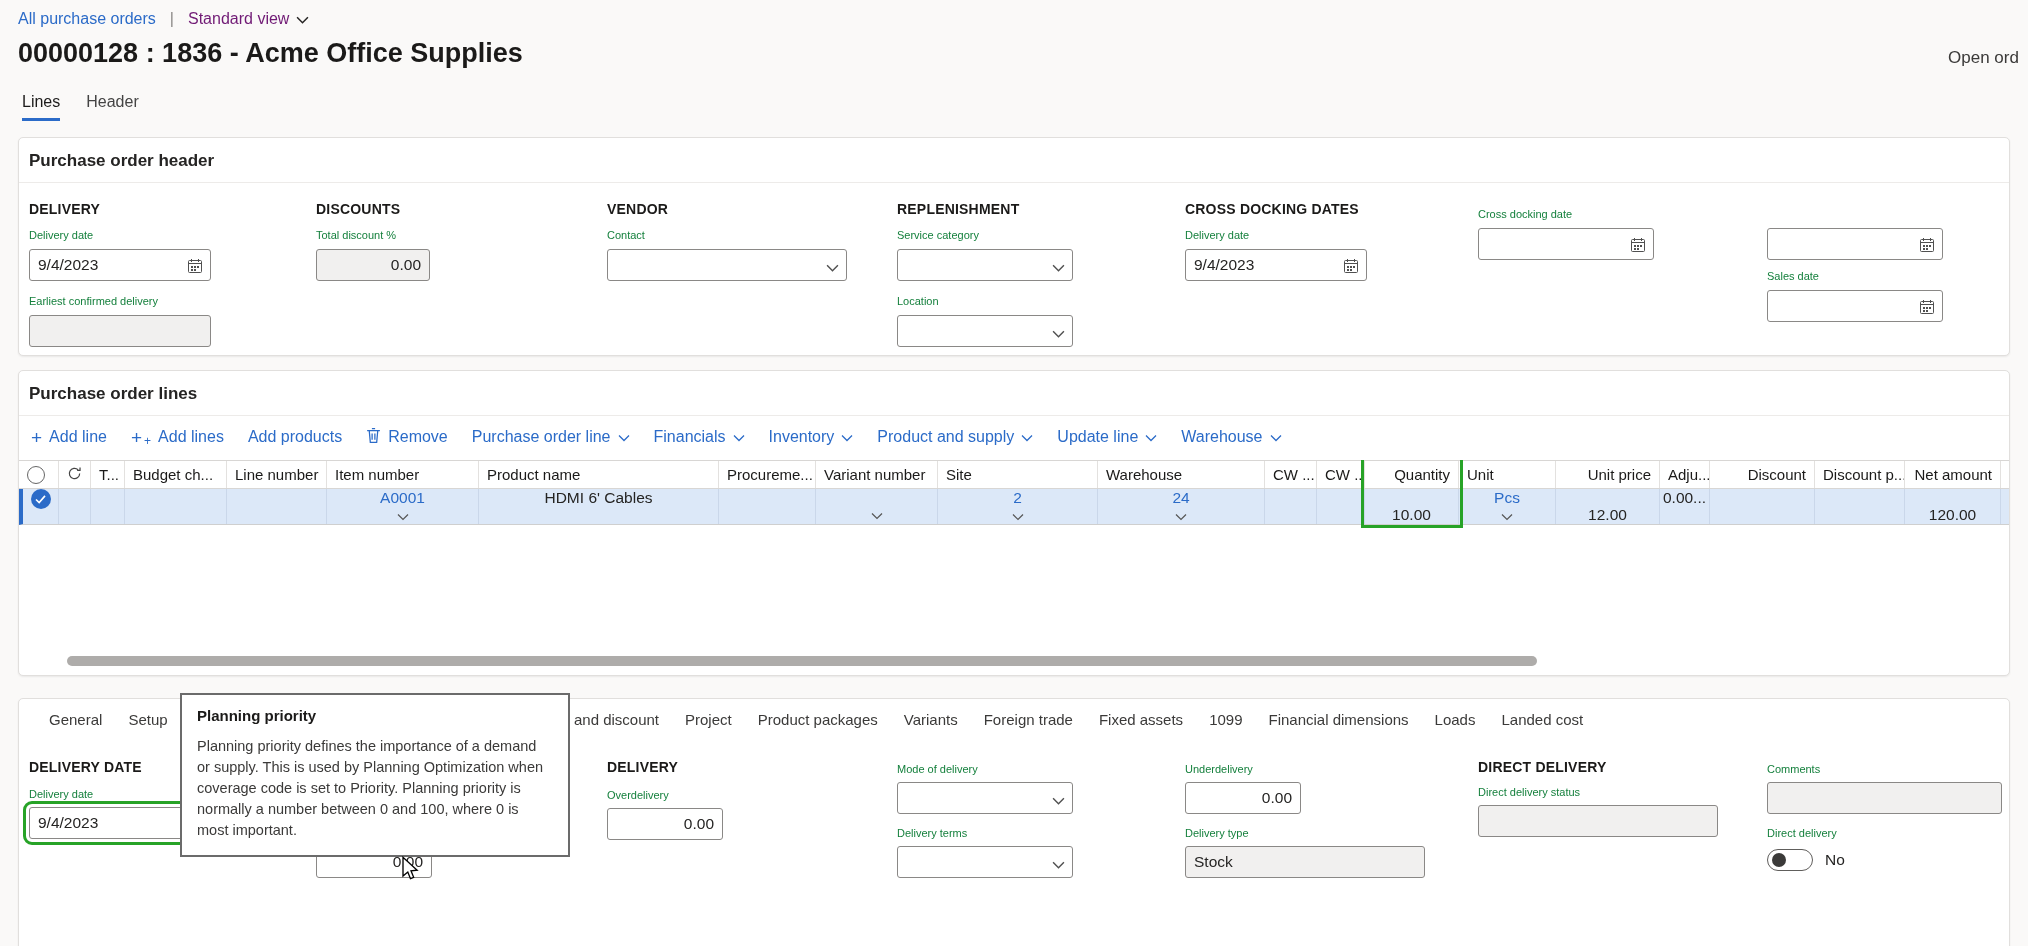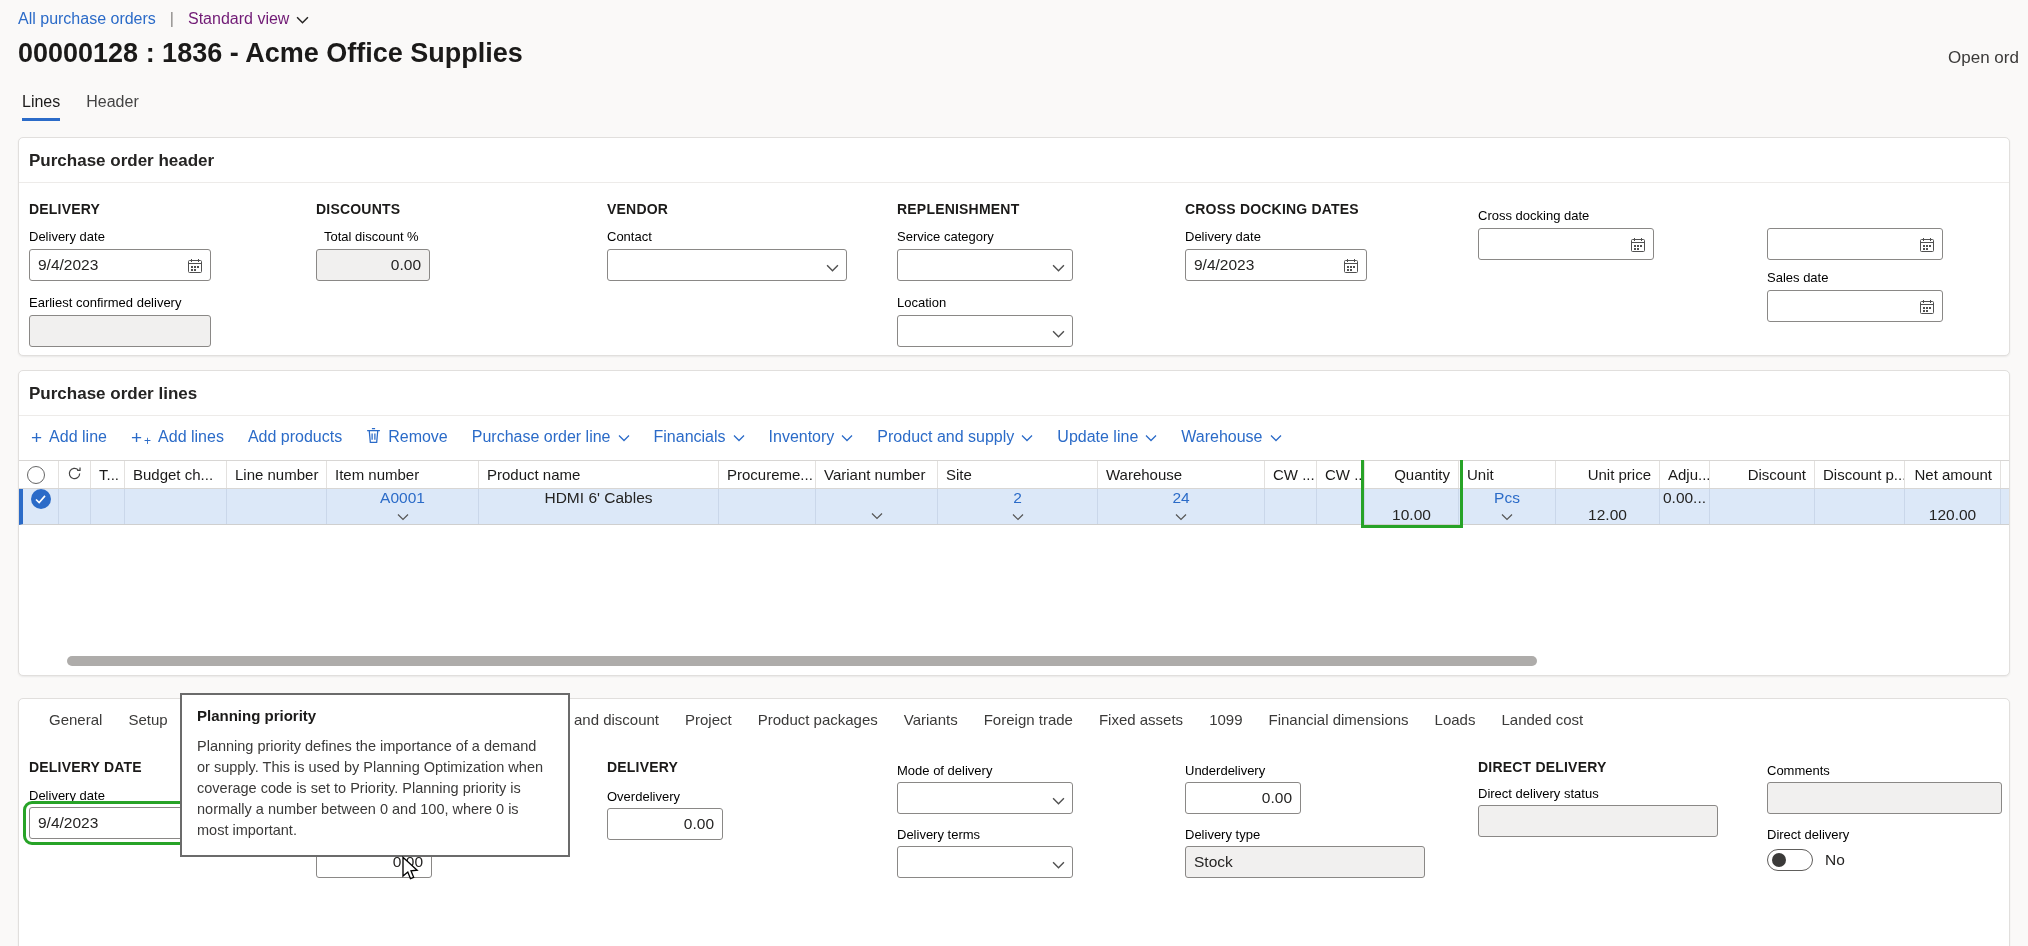--- a/index.html
+++ b/index.html
@@ -26,21 +26,21 @@
     margin:0 18px; background:#fff; border:1px solid #e1dfdd; border-radius:5px;
     box-shadow:0 1px 2px rgba(0,0,0,.07);
   }
   .card-title { font-size:17px; font-weight:600; padding:13px 0 11px 10px; border-bottom:1px solid #edebe9; }
   .card1 { margin-top:16px; }
   .card1-body { position:relative; height:172px; }
   .card2 { margin-top:14px; }
   .card3 { margin-top:22px; height:260px; }
   .fgroup { position:absolute; }
   .ghead { font-size:14px; font-weight:700; color:#1b1a19; letter-spacing:.2px; }
-  .flabel { position:absolute; font-size:13px; color:#000000; white-space:nowrap;text-align:center; }
+  .flabel { position:absolute; font-size:11px; color:#15803d; white-space:nowrap;text-align:center; }
   .input {
     position:absolute; height:32px; border:1px solid #8a8886; border-radius:3px; background:#fff;
     font-family:"Liberation Sans",sans-serif; font-size:15.5px; color:#252423; padding:0 8px;
   }
   .ro { background:#f1f0ef; }
   .num { text-align:right; }
   .datewrap, .combo { position:absolute; height:32px; border:1px solid #8a8886; border-radius:3px; background:#fff; }
   .datewrap input, .combo .val {
     border:0; outline:0; background:transparent; width:100%; height:100%;
     font-family:"Liberation Sans",sans-serif; font-size:15.5px; color:#252423; padding:0 30px 0 8px;
@@ -136,21 +136,21 @@
               <rect x="7" y="11" width="2" height="2"></rect>
             </g>
           </svg></span>
     </div>
     <div class="flabel" style="left:10px;top:112px;">Earliest confirmed delivery</div>
     <input class="input ro" style="left: 10px; top: 132px; width: 182px;" readonly="" value="">
 
     <div class="fgroup" style="left:297px;top:18px;">
       <div class="ghead">DISCOUNTS</div>
     </div>
-    <div class="flabel" style="left:297px;top:46px;margin-left:8px;">Total discount %</div>
+    <div class="flabel" style="left:297px;top:46px;">Total discount %</div>
     <input class="input ro num" style="left: 297px; top: 66px; width: 114px;" readonly="" value="0.00">
 
     <div class="fgroup" style="left:588px;top:18px;">
       <div class="ghead">VENDOR</div>
     </div>
     <div class="flabel" style="left:588px;top:46px;">Contact</div>
     <div class="combo" style="left:588px;top:66px;width:240px;">
       <span class="val"></span>
       <span class="icon-right"><svg width="13" height="8" viewBox="0 0 12 7">
             <path d="M1 1l5 5 5-5" fill="none" stroke="#505050" stroke-width="1.3"></path>

